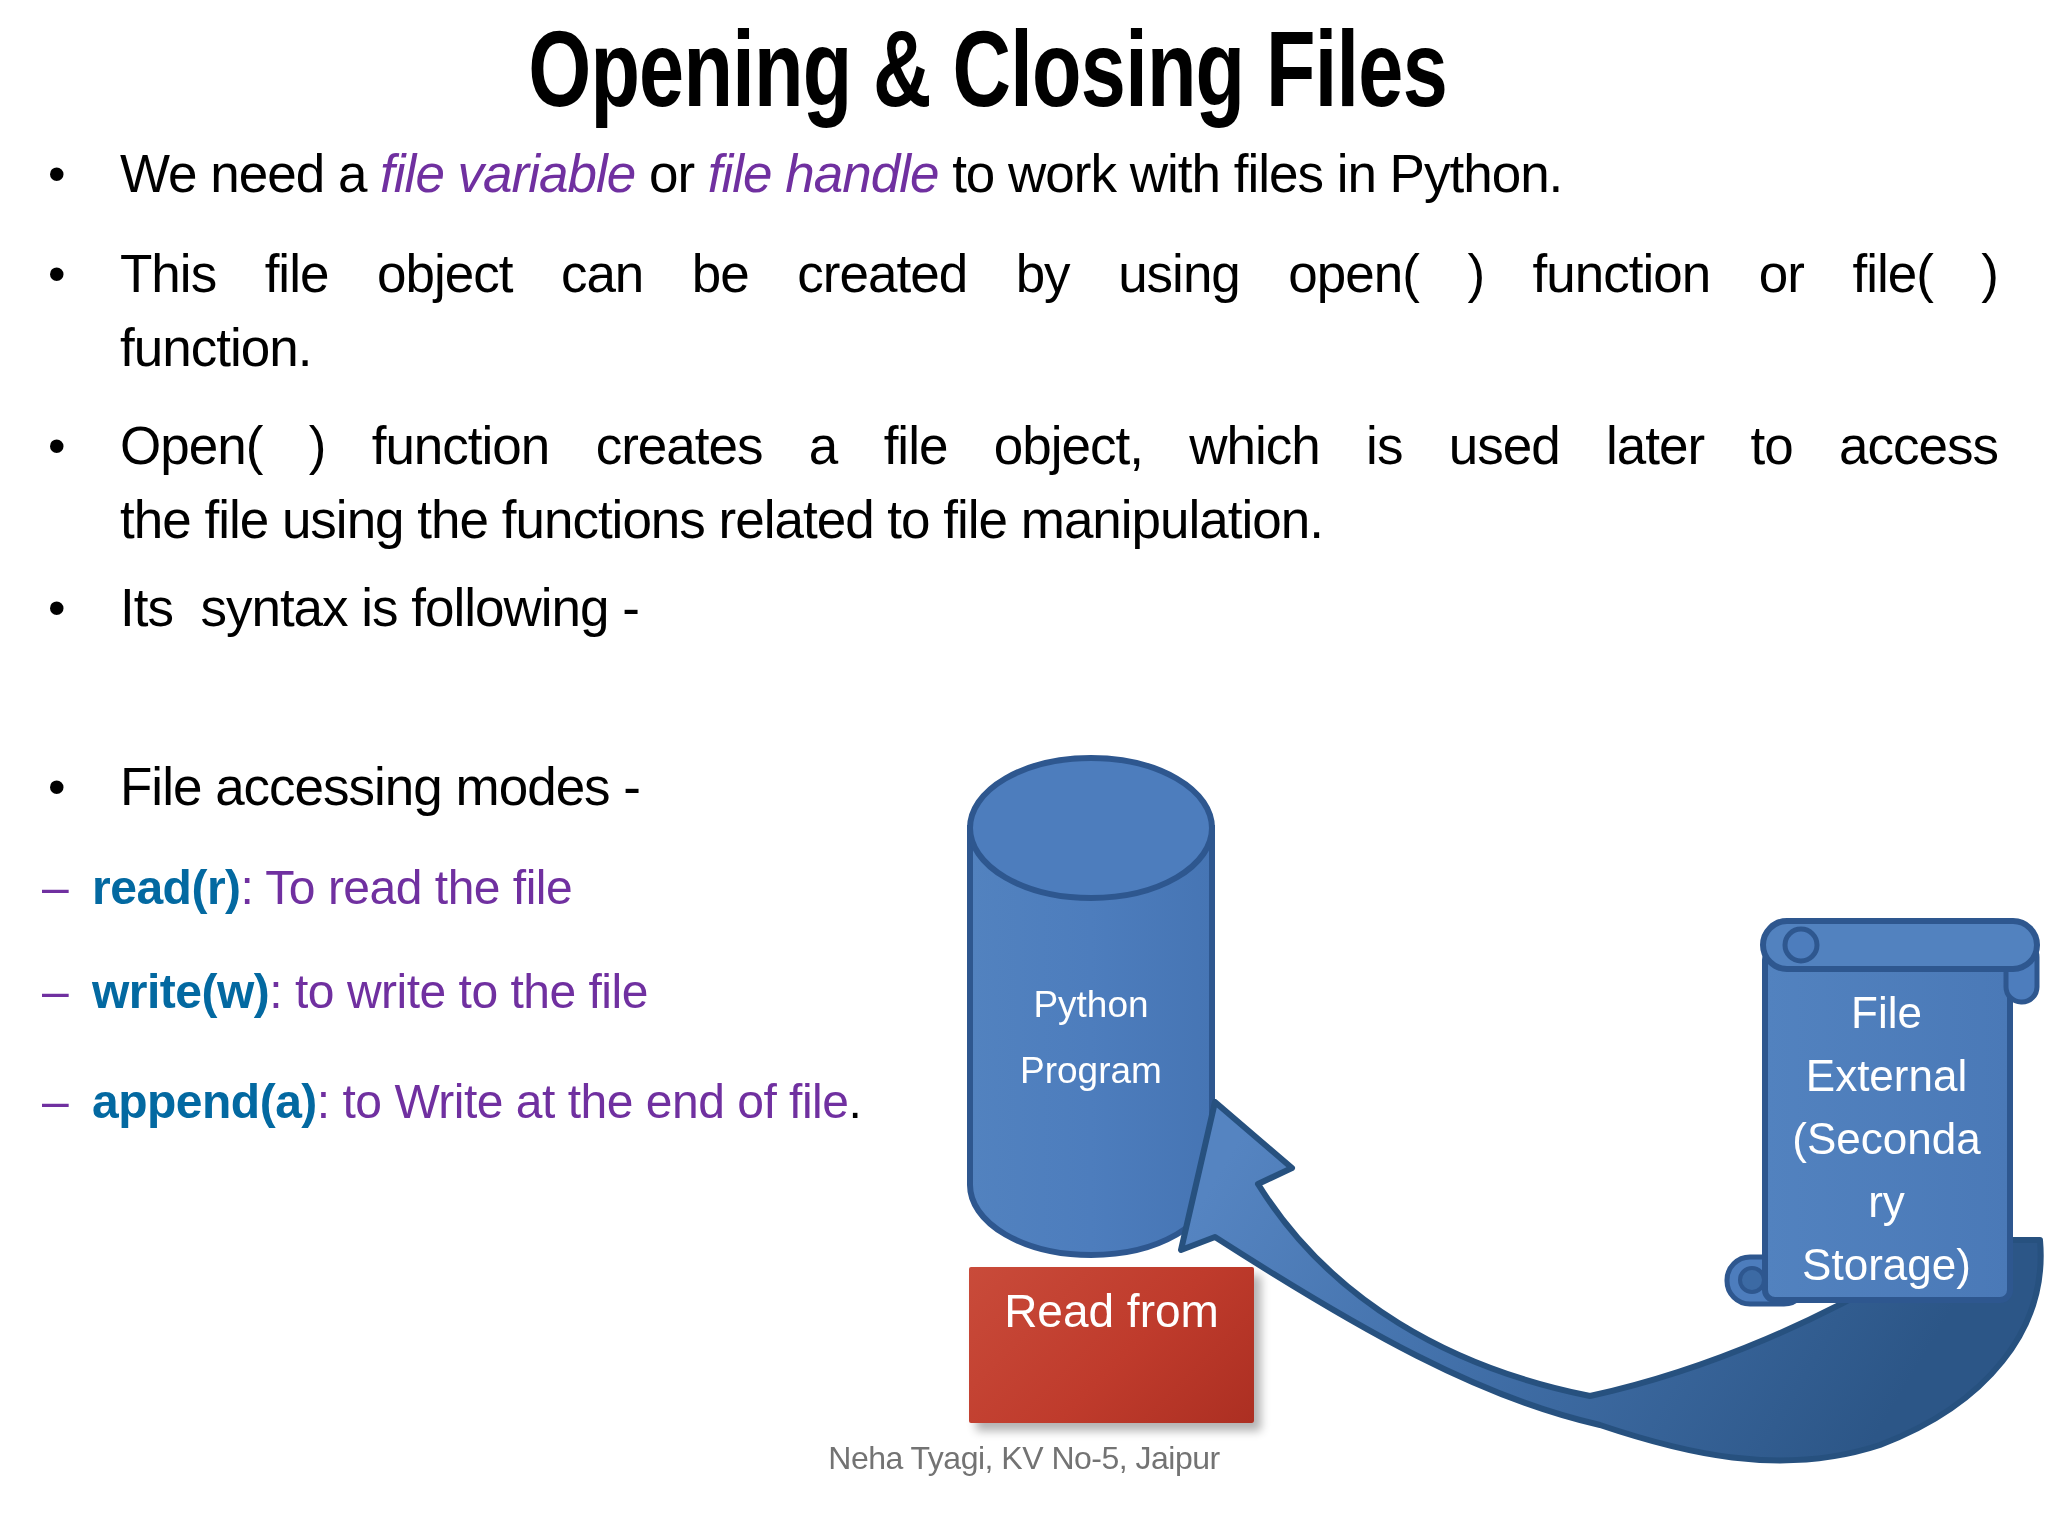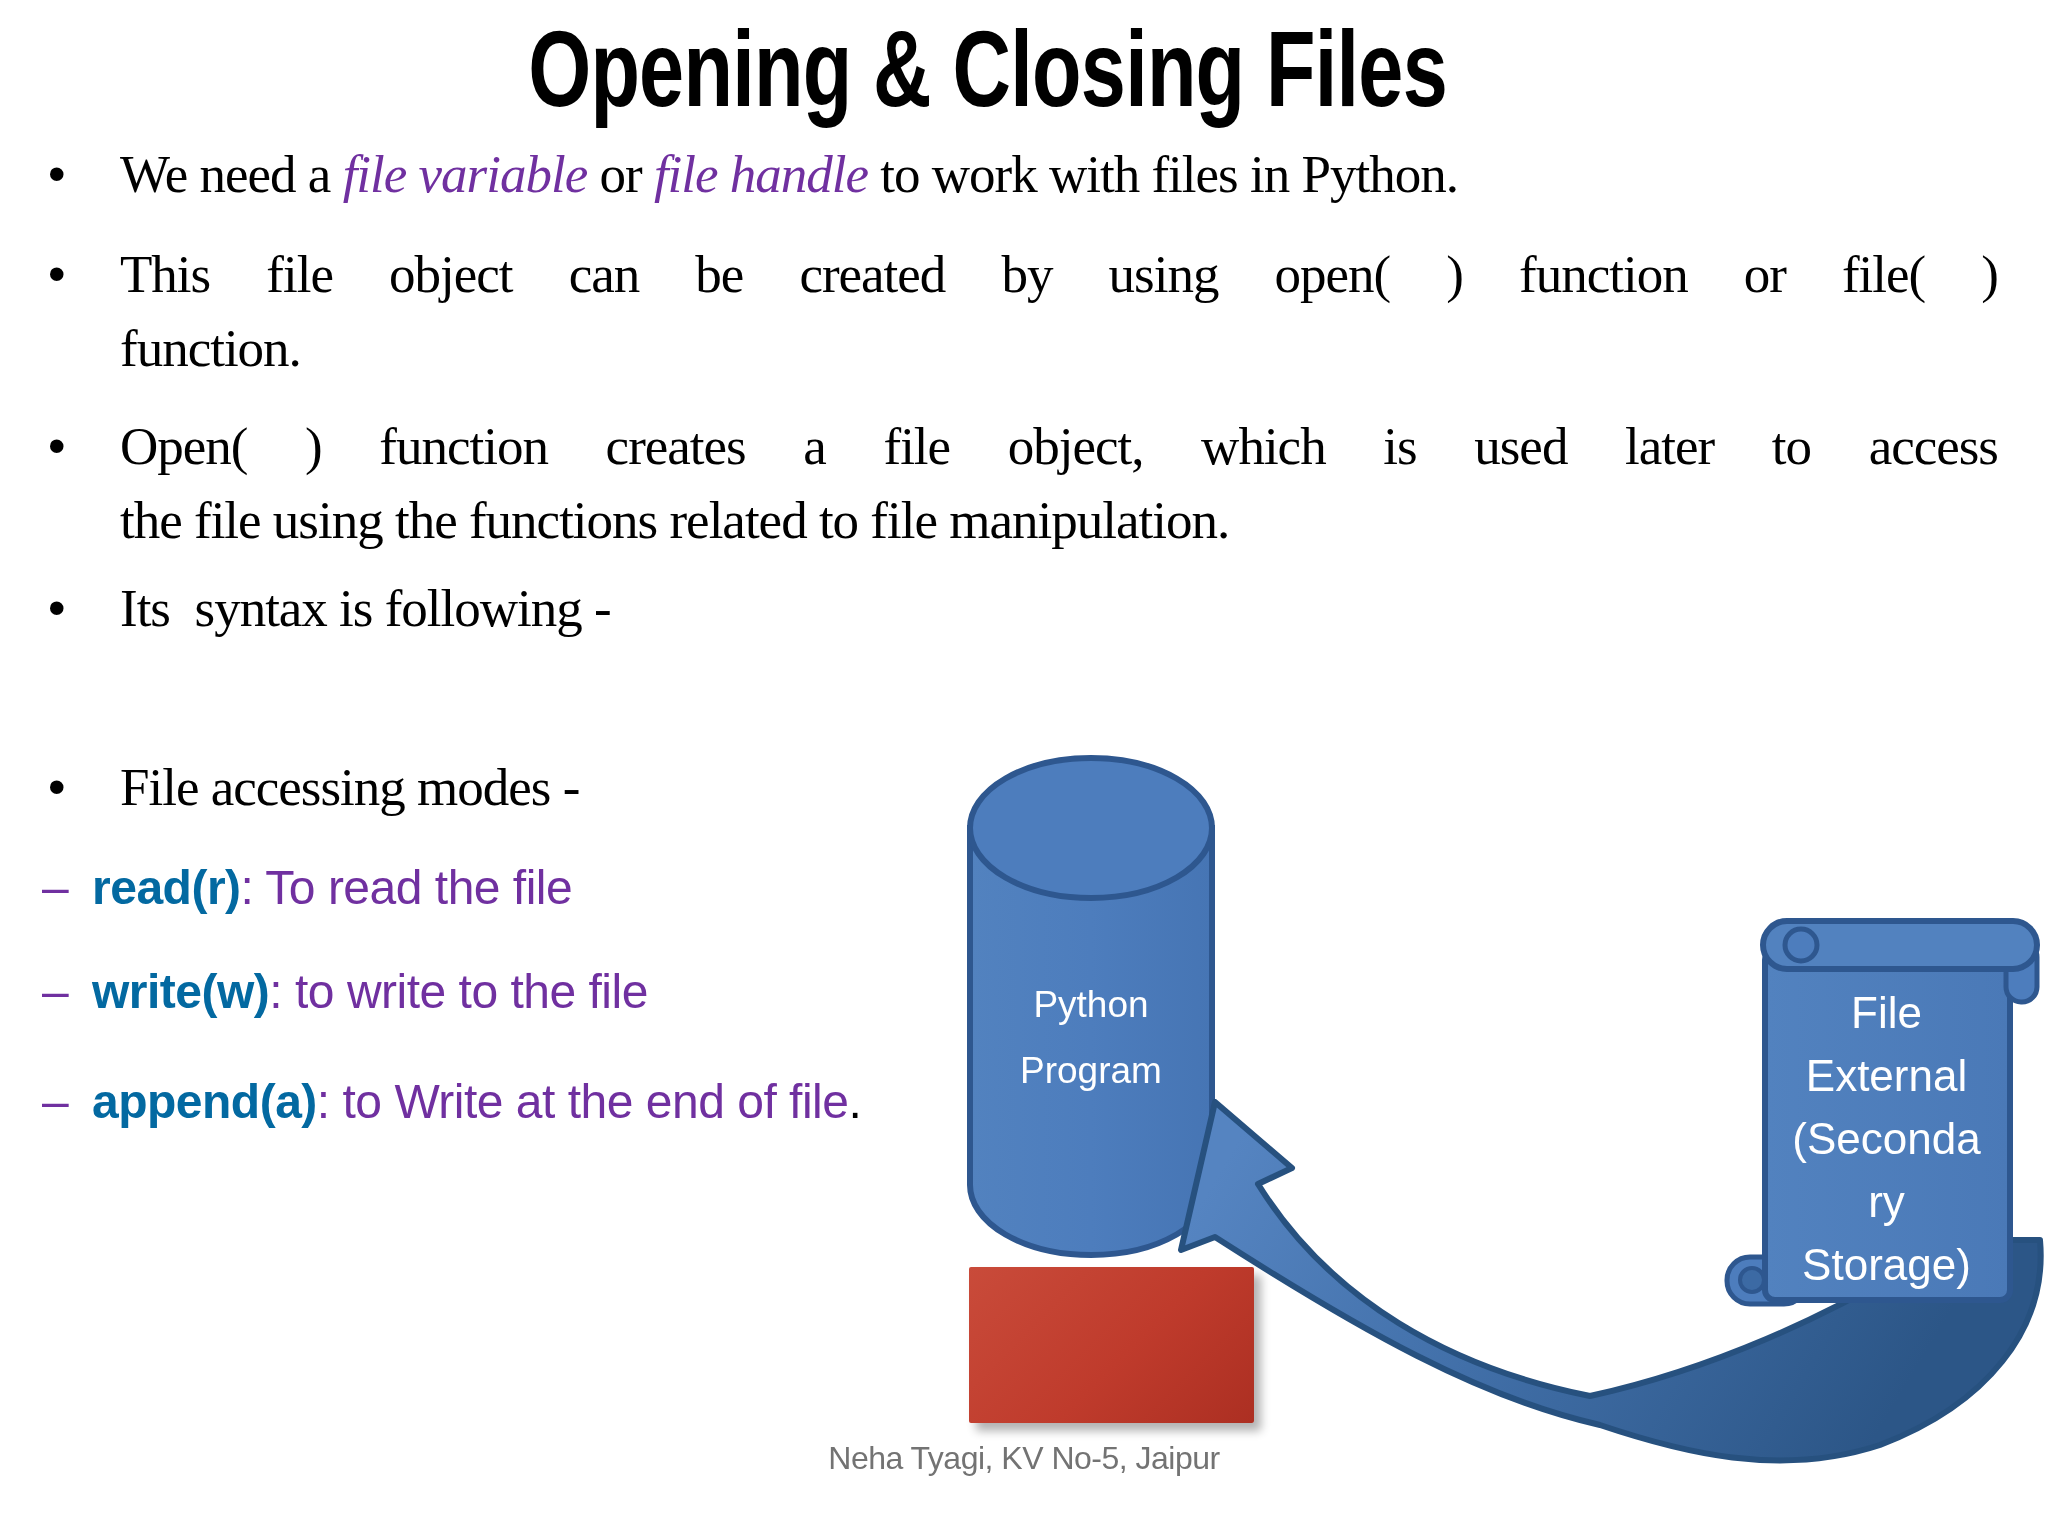--- a/index.html
+++ b/index.html
@@ -24,21 +24,21 @@
   }
   
   #content{position:absolute;left:0;top:0;width:2048px;height:1536px;}
   .row{position:absolute;left:0;width:2048px;color:#000;}
   .row .marker{
     position:absolute;left:48px;top:0;
     font-size:50px;line-height:74px;color:#000;
   }
   .row.dash .marker{left:42px;color:#7030A0;font-size:48px;line-height:58px;}
   .row .text{margin-left:120px;width:1878px;}
-  .row.dot .text{font-size:53px;line-height:74px;letter-spacing:-1px;font-family:Liberation Serif, serif;}
+  .row.dot .text{font-size:53px;line-height:74px;letter-spacing:-1px;}
   .row.dash .text{margin-left:92px;font-size:48px;line-height:58px;letter-spacing:-0.5px;}
   .row.code .text{margin-left:230px;width:1700px;font-size:56px;line-height:70px;letter-spacing:-0.5px;}
   .line{white-space:pre-wrap;}
   .line.justify{
     white-space:normal;
     text-align:justify;
     text-align-last:justify;
   }
   .seg-black{color:#000;}
   .seg-purple{color:#7030A0;}
@@ -188,18 +188,19 @@
   <div id="scroll-label" class="shape-label">
       <div>File</div>
       <div>External</div>
       <div>(Seconda</div>
       <div>ry</div>
       <div>Storage)</div>
     </div>
 
   <div id="load-box">
     <div>
+        <div>Read from</div>
       </div>
   </div>
 
   <div id="footer">Neha Tyagi, KV No-5, Jaipur</div>
 
 </div>
 
 </body></html>

